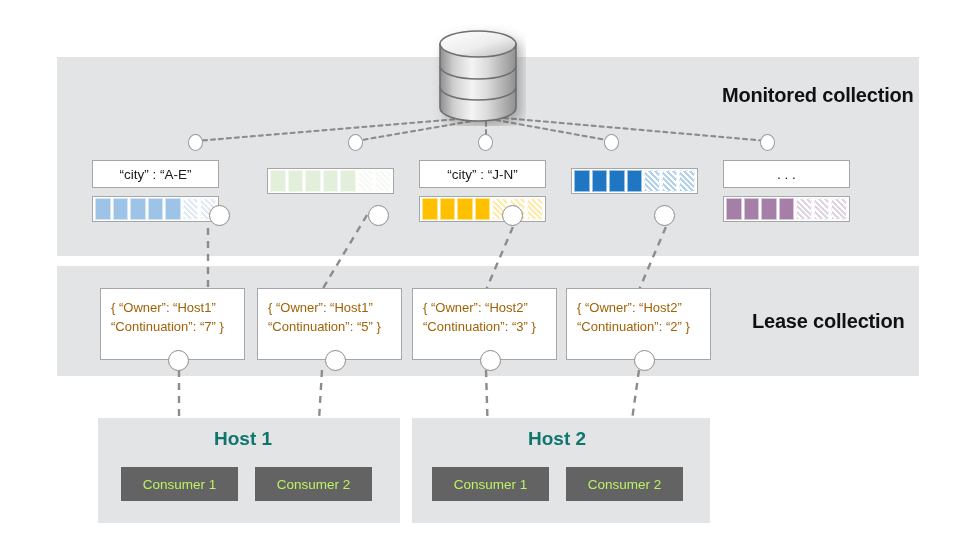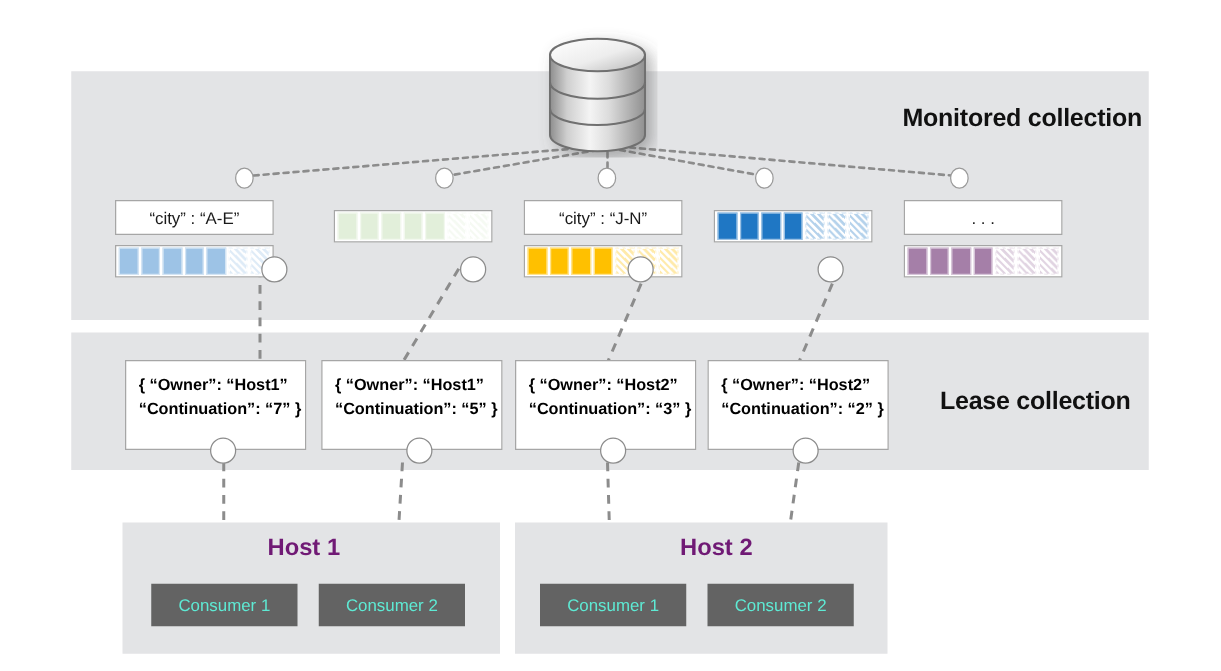--- a/index.html
+++ b/index.html
@@ -111,42 +111,41 @@
     position: absolute;
     top: 288px;
     width: 145px;
     height: 72px;
     background: #ffffff;
     border: 1px solid #a6a6a6;
     box-sizing: border-box;
     padding: 9px 0 0 10px;
     font-size: 13px;
     line-height: 19px;
-    color: #000000;
-    white-space: nowrap;
-    font-weight: bold;
+    color: #a16207;
+    white-space: nowrap;
   }
   .lease-line { display: block; }
 
   
   .host-title {
     position: absolute;
     font-size: 19px;
     font-weight: bold;
-    color: #701a75;
+    color: #0f766e;
     white-space: nowrap;
   }
 
   .consumer {
     position: absolute;
     top: 467px;
     width: 117px;
     height: 34px;
     background: #636363;
-    color: #5eead4;
+    color: #bef264;
     font-size: 13.5px;
     display: flex;
     align-items: center;
     justify-content: center;
     white-space: nowrap;
   }
 </style>
 </head>
 <body>
 
@@ -292,18 +291,18 @@
       <div class="lease-box" style="left: 566px;">
         <span class="lease-line">{ “Owner”: “Host2”</span>
         <span class="lease-line">“Continuation”: “2” }</span>
       </div>
       <div class="marker-dot" style="left: 634px; top: 350px;"></div>
       <div class="band" id="host-box-1" style="left: 98px; top: 418px; width: 302px; height: 105px;"></div>
       <div class="host-title" style="left: 214px; top: 428px;">Host 1</div>
       <div class="consumer" style="left: 121px;">Consumer 1</div>
       <div class="consumer" style="left: 255px;">Consumer 2</div>
       <div class="band" id="host-box-2" style="left: 412px; top: 418px; width: 298px; height: 105px;"></div>
-      <div class="host-title" style="left: 544px; top: 428px;">Host 2</div>
+      <div class="host-title" style="left: 528px; top: 428px;">Host 2</div>
       <div class="consumer" style="left: 432px;">Consumer 1</div>
       <div class="consumer" style="left: 566px;">Consumer 2</div>
     </div>
 
 </div>
 
 </body></html>

